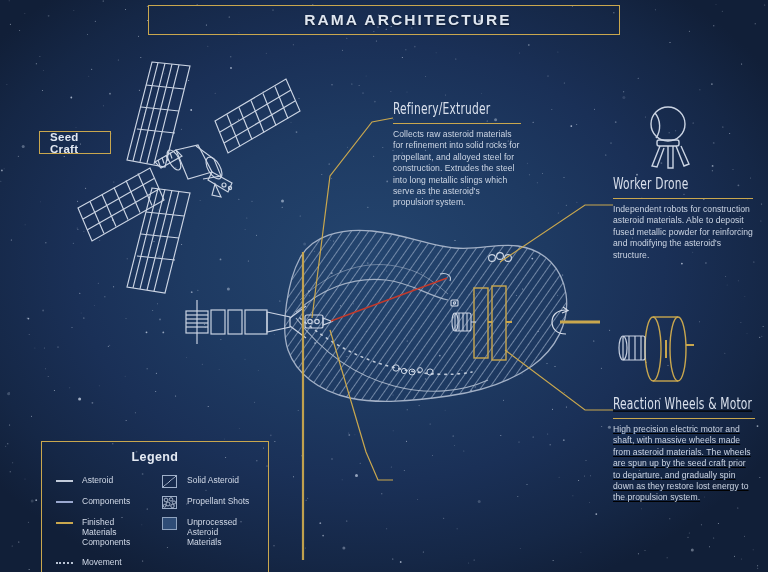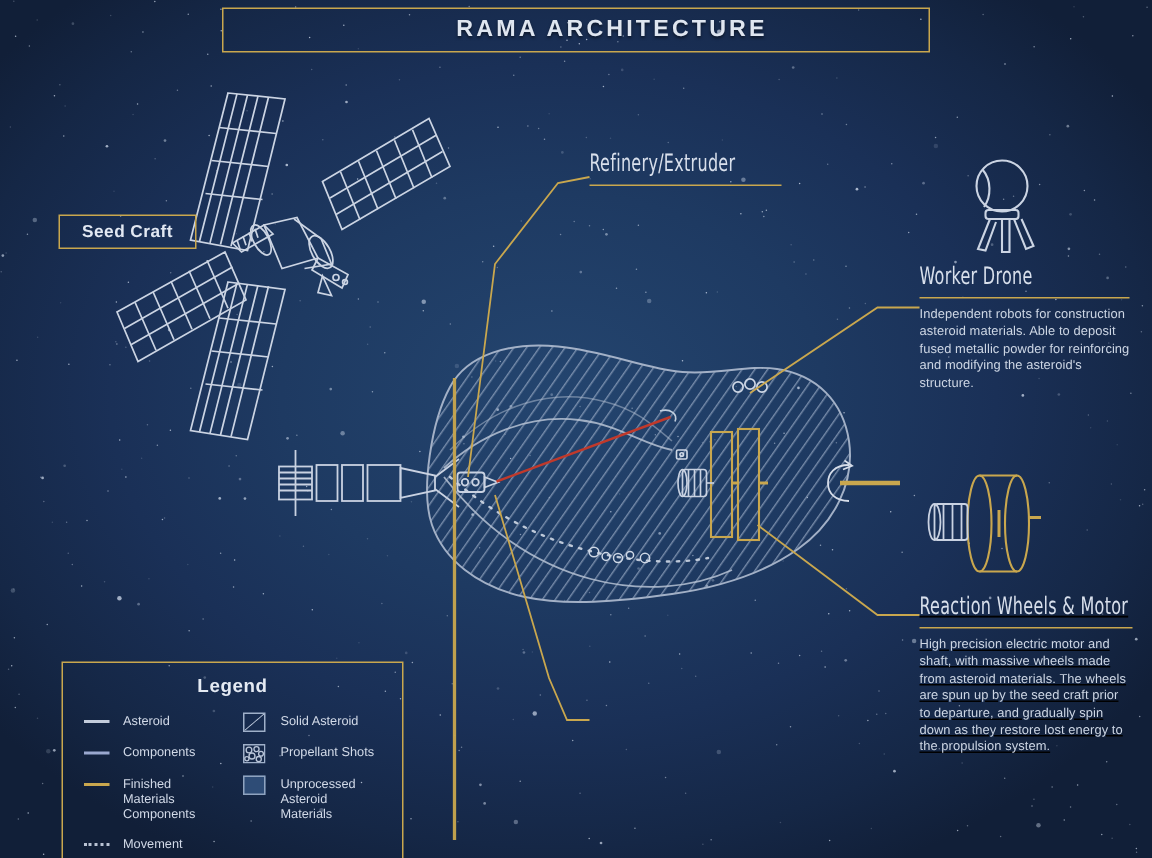--- a/index.html
+++ b/index.html
@@ -30,21 +30,21 @@
     color:#dfe6f0; text-shadow:0 1px 2px rgba(0,0,0,.5);
   }
 
   
   .chip{
     position:absolute; border:1px solid #c9a74e;
     display:flex; align-items:center; justify-content:center;
     padding:0 10px;
     font-size:11.5px; font-weight:bold; color:#e2e8f2; letter-spacing:.3px;
   }
-  #seed-craft-chip{ left:39px; top:143px; width:92px; height:23px; }
+  #seed-craft-chip{ left:39px; top:131px; width:72px; height:23px; }
 
   
   .annot{ position:absolute; }
   .annot h3{
     font-family:"DejaVu Sans Condensed","DejaVu Sans", sans-serif;
     font-size:12.5px; font-weight:normal; letter-spacing:.2px;
     color:#d9e0ec; white-space:nowrap;
     transform:scaleY(1.28) scaleX(.95); transform-origin:left bottom;
     margin-bottom:5px;
   }
@@ -743,20 +743,21 @@
       <span>RAMA ARCHITECTURE</span>
     </div>
 
     <div class="chip" id="seed-craft-chip">
       <span>Seed Craft</span>
     </div>
 
     <div class="annot" id="annot-refinery">
       <h3>Refinery/Extruder</h3>
       <div class="rule"></div>
+      <p>Collects raw asteroid materials for refinement into solid rocks for propellant, and alloyed steel for construction. Extrudes the steel into long metallic slings which serve as the asteroid's propulsion system.</p>
     </div>
 
     <div class="annot" id="annot-drone">
       <h3>Worker Drone</h3>
       <div class="rule"></div>
       <p>Independent robots for construction asteroid materials. Able to deposit fused metallic powder for reinforcing and modifying the asteroid's structure.</p>
     </div>
 
     <div class="annot" id="annot-wheels">
       <h3>Reaction Wheels &amp; Motor</h3>

